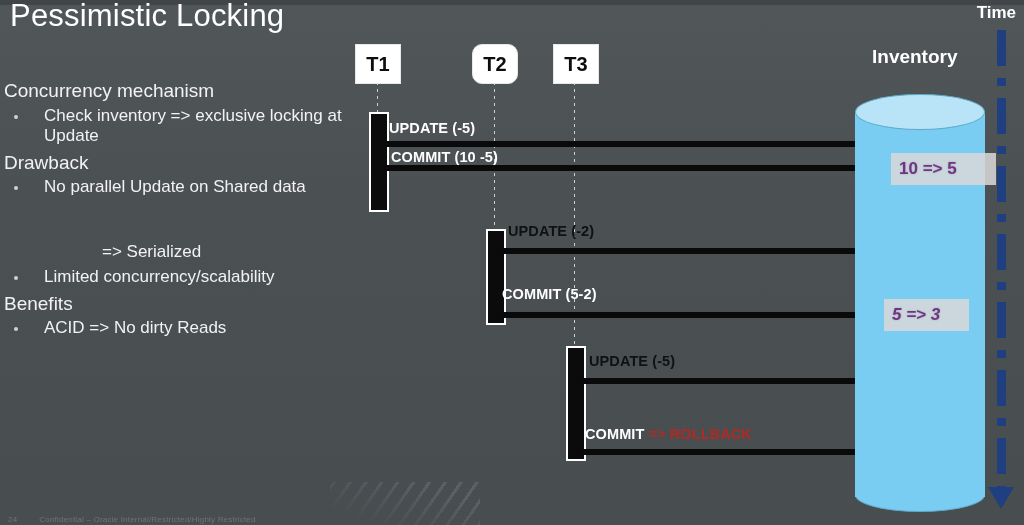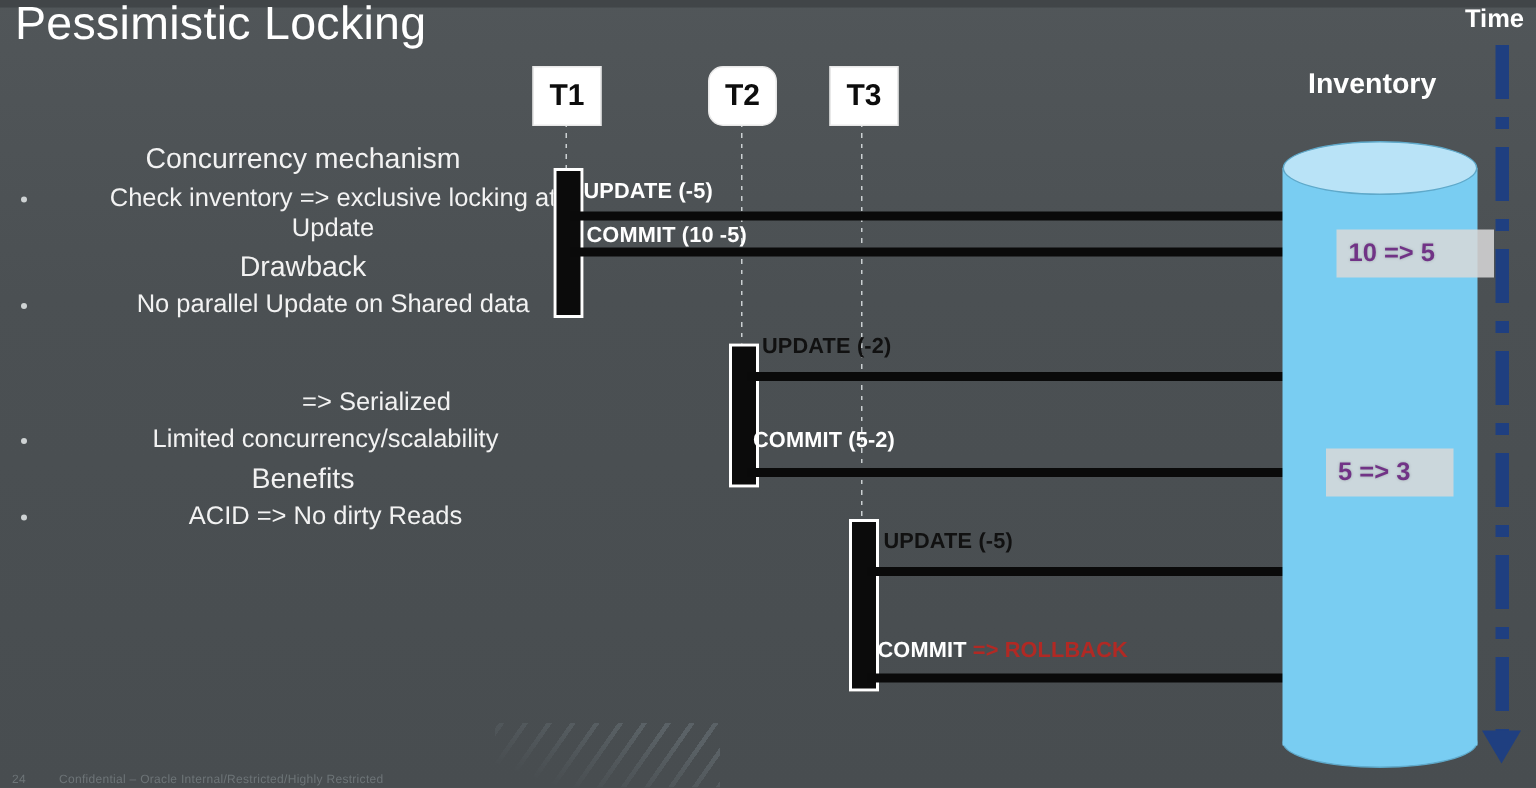--- a/index.html
+++ b/index.html
@@ -32,28 +32,28 @@
     pointer-events:none;
   }
 
   .title{
     position:absolute;left:10px;top:-2px;
     font-size:31px;color:#ffffff;font-weight:400;letter-spacing:.2px;
     white-space:nowrap;
   }
 
   
-  .bullets{position:absolute;left:0;top:96px;width:400px;text-align:center;}
+  .bullets{position:absolute;left:0;top:80px;width:400px;}
   .head{
     font-size:19px;color:#f2f2f2;margin:0 0 2px 4px;line-height:1.15;
     font-weight:400;
   }
   .bl{
     position:relative;font-size:17px;color:#f2f2f2;line-height:1.2;
-    margin:4px 0 5px 0;padding-left:34px;font-weight:400;
+    margin:4px 0 5px 0;padding-left:44px;font-weight:400;
   }
   .bl .dot{
     position:absolute;left:14px;top:.52em;width:4px;height:4px;
     background:#cfd3d4;border-radius:50%;
   }
   .bl.ind{padding-left:44px;}
   .bl .sub{display:block;padding-left:58px;margin-top:44px;}
 
   
   .diagram{position:absolute;left:0;top:0;width:1024px;height:525px;}
@@ -223,21 +223,21 @@
     <div class="msglabel" style="left:585px;top:426px;"><span>COMMIT </span><span class="rollback">=&gt; ROLLBACK</span></div>
     <div class="msgline" style="left:578px;top:449px;width:299px;"></div>
     <div class="arrowhead" style="left:876px;top:444px;"></div>
 
     <div class="cyl-label">Inventory</div>
     <div class="cyl-bottom"></div>
     <div class="cyl-body"></div>
     <div class="cyl-top"></div>
 
     <div class="valbox" style="left:891px;top:153px;width:105px;height:32px;">10 =&gt; 5</div>
-    <div class="valbox" style="left:884px;top:299px;width:85px;height:32px;">5 =&gt; 3</div>
+    <div class="valbox" style="left:884px;top:299px;width:85px;height:32px;font-style:italic;">5 =&gt; 3</div>
 
     <div class="time-label">Time</div>
     <div class="time-axis"></div>
     <div class="time-arrow"></div>
   </div>
 
   <div class="footer">
     <span class="num">24</span><span>Confidential – Oracle Internal/Restricted/Highly Restricted</span>
   </div>
 

